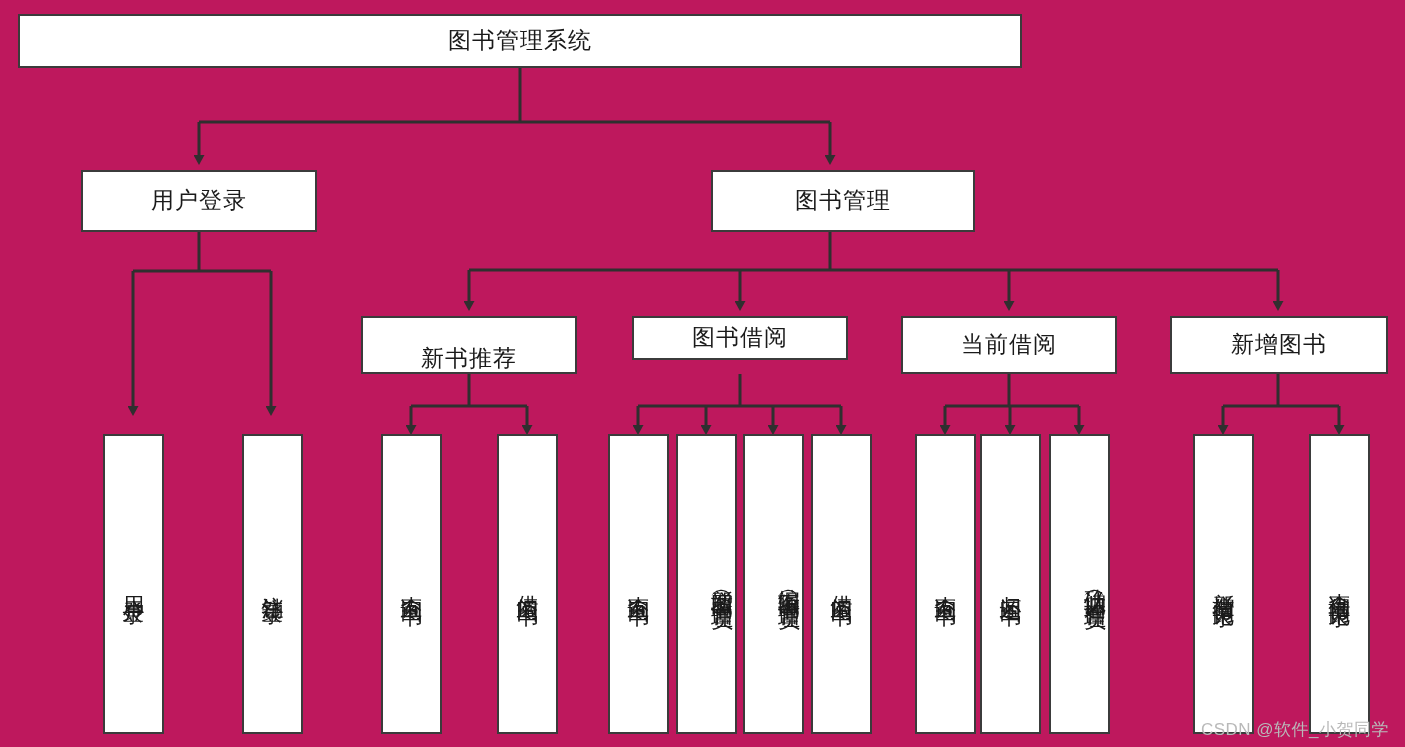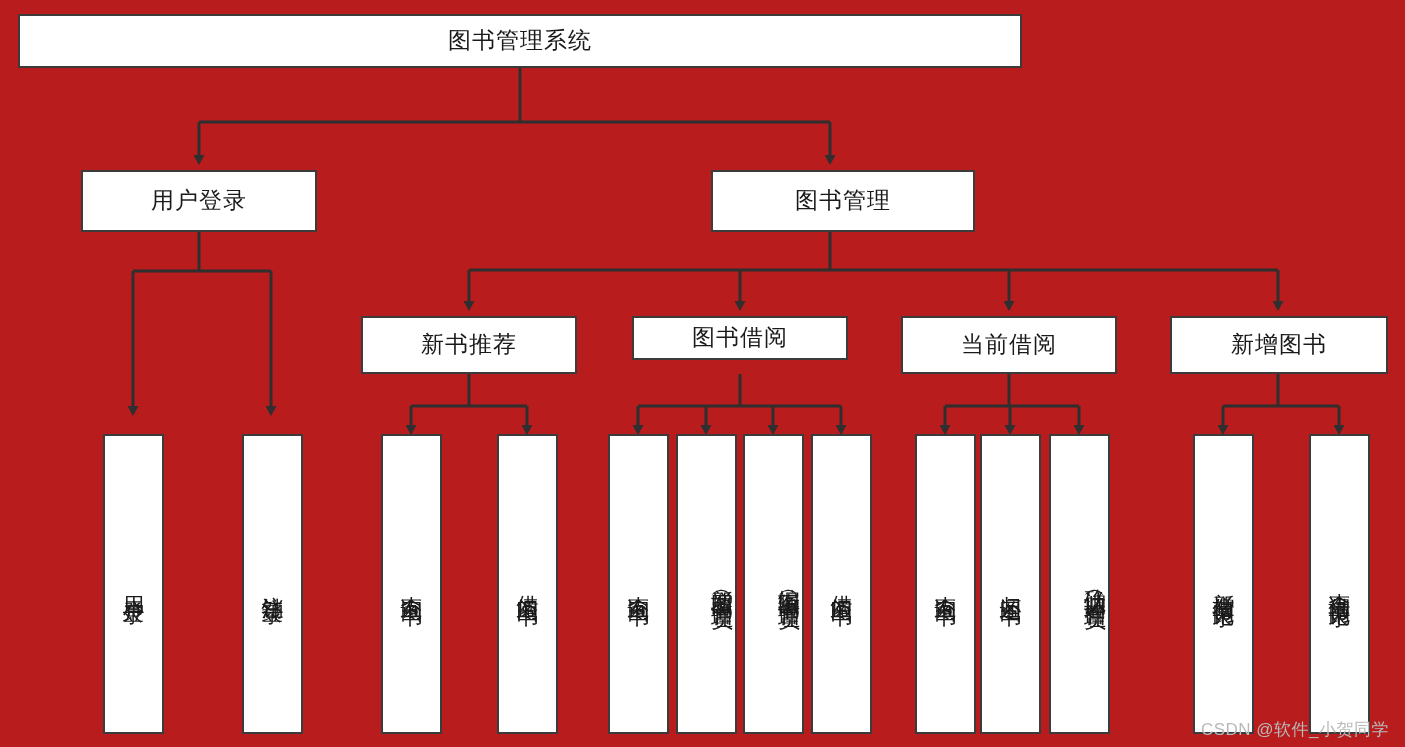--- a/index.html
+++ b/index.html
@@ -7,21 +7,21 @@
     padding: 0;
     background: #ffffff;
   }
   body {
     font-family: "Liberation Sans", "DejaVu Sans", sans-serif;
   }
   #canvas {
     position: relative;
     width: 1405px;
     height: 747px;
-    background: #b91c1c;
+    background: #be185d;
     overflow: hidden;
   }
   #diagram-svg {
     position: absolute;
     left: 0;
     top: 0;
     width: 1405px;
     height: 747px;
   }
   .node {
@@ -131,21 +131,21 @@
     <span>图书管理系统</span>
   </div>
 
   <div class="node node-h" style="left:81px; top:170px; width:236px; height:62px;">
     <span>用户登录</span>
   </div>
   <div class="node node-h" style="left:711px; top:170px; width:264px; height:62px;">
     <span>图书管理</span>
   </div>
 
-  <div class="node node-h" style="left:361px; top:316px; width:216px; height:58px;">
+  <div class="node node-h" style="left:361px; top:316px; width:216px; height:58px;align-items:flex-end;">
     <span>新书推荐</span>
   </div>
   <div class="node node-h" style="left:632px; top:316px; width:216px; height:44px;">
     <span>图书借阅</span>
   </div>
   <div class="node node-h" style="left:901px; top:316px; width:216px; height:58px;">
     <span>当前借阅</span>
   </div>
   <div class="node node-h" style="left:1170px; top:316px; width:218px; height:58px;">
     <span>新增图书</span>

